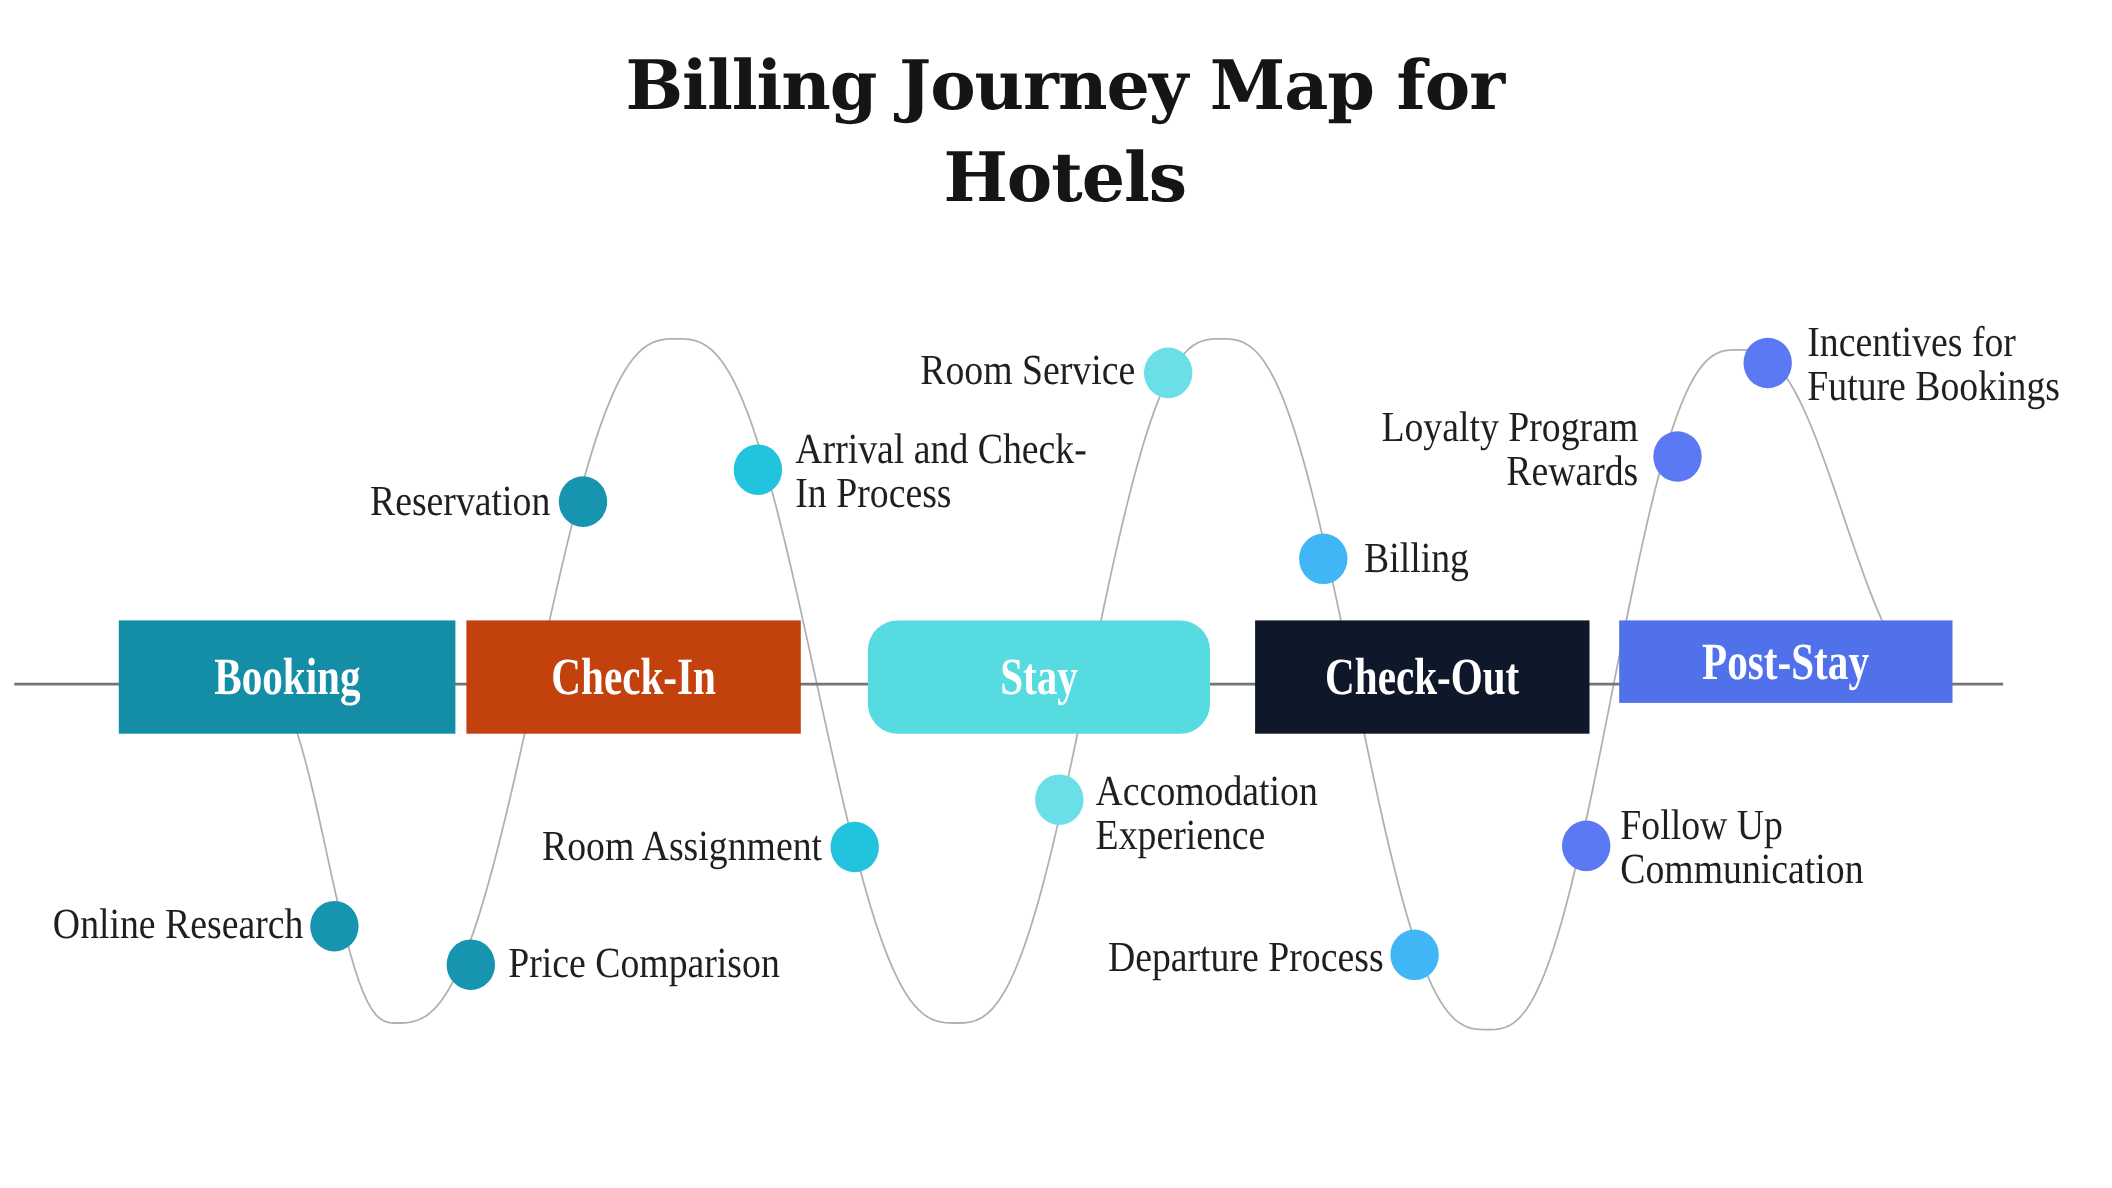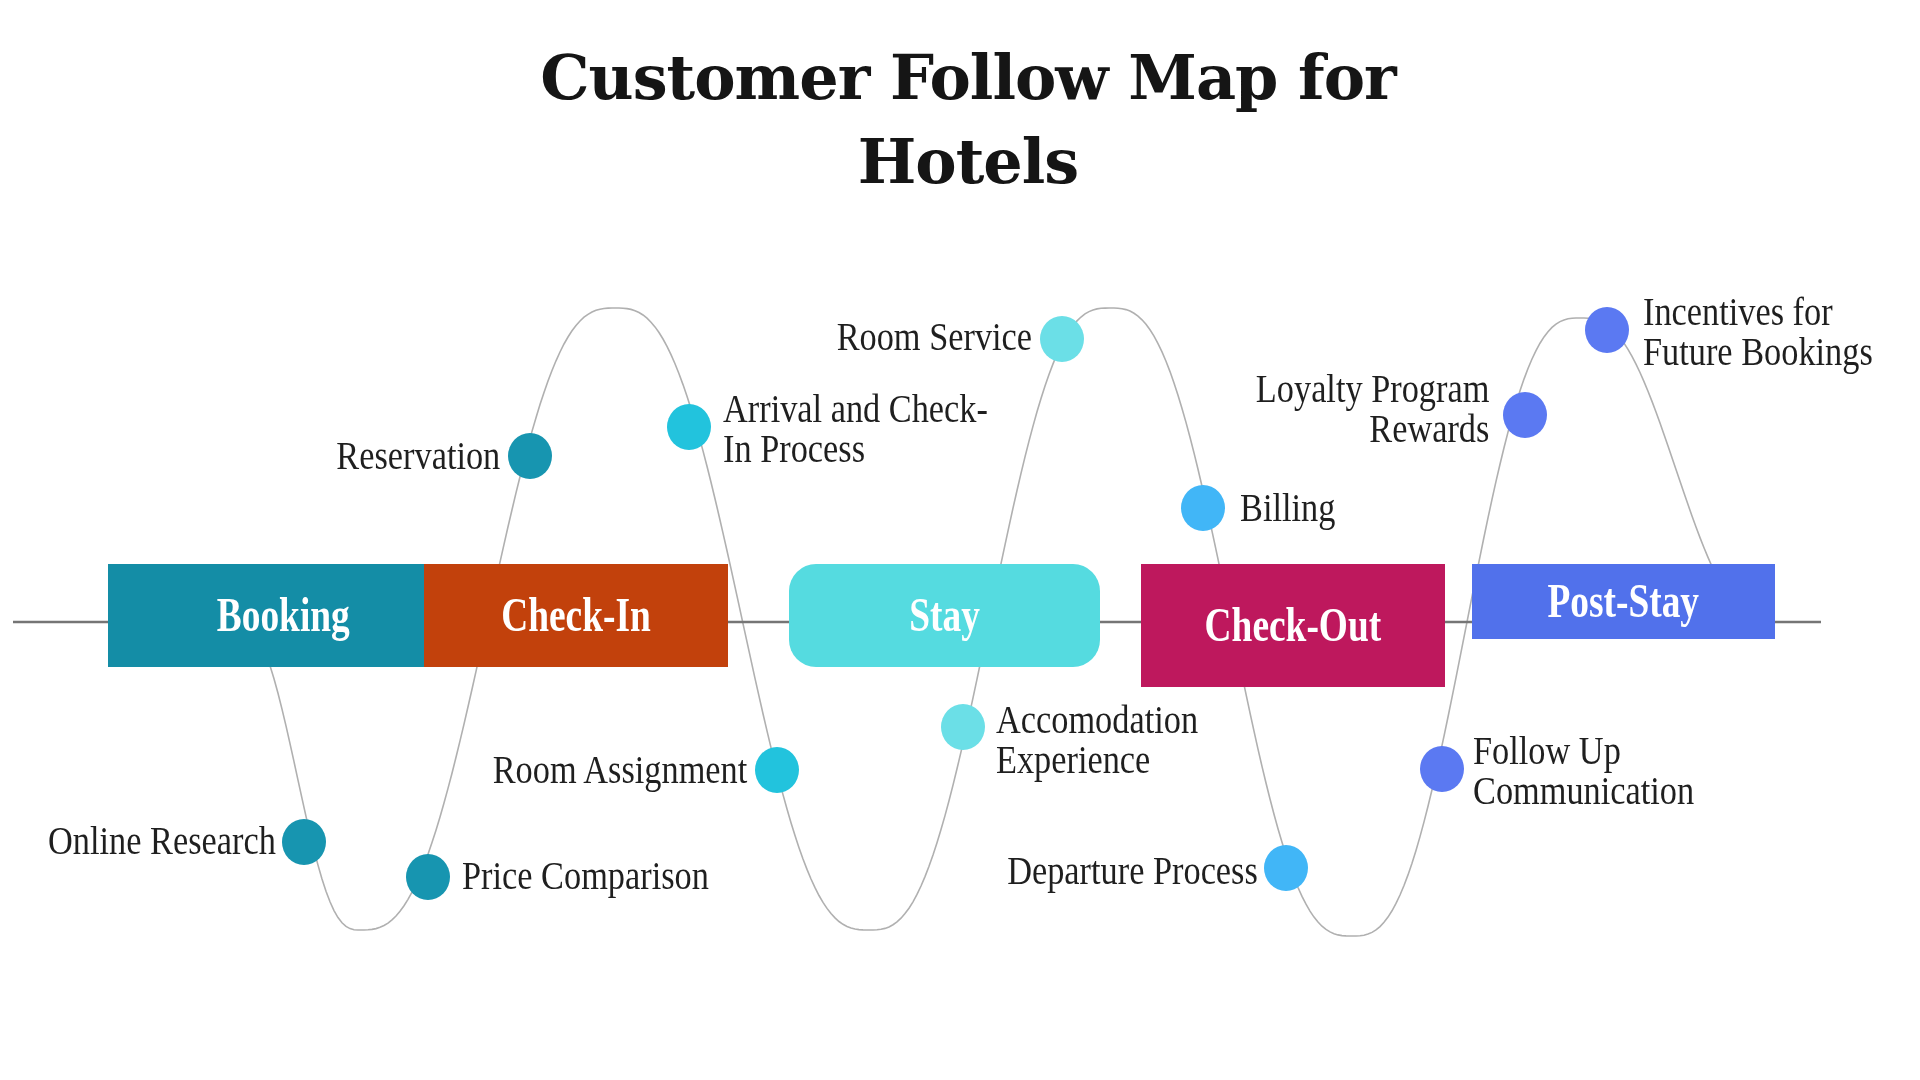--- a/index.html
+++ b/index.html
@@ -28,42 +28,42 @@
     position:absolute;z-index:4;font-size:39px;line-height:40px;color:#1f1f1f;
     white-space:pre-line;
   }
   .tp-label.left{transform:translateY(-50%) scaleX(0.88);transform-origin:left center;text-align:left;}
   .tp-label.right{transform:translateY(-50%) scaleX(0.88);transform-origin:right center;text-align:right;}
 </style>
 </head>
 <body>
 
 <div class="canvas">
-  <div class="page-title">Customer Follow Map for
+  <div class="page-title">Billing Journey Map for
 Hotels</div>
 
   <svg class="layer" width="1920" height="1080" viewBox="0 0 1920 1080">
     <path id="journey-curve" fill="none" stroke-width="1.6" d="M 234 621 L 238 621.1 L 242 621.7 L 246 623.3 L 250 626.2 L 254 630.6 L 258 636.7 L 262 644.6 L 266 654.3 L 270 665.7 L 274 678.8 L 278 693.3 L 282 709.1 L 286 725.9 L 290 743.6 L 294 761.7 L 298 780.1 L 302 798.4 L 306 816.3 L 310 833.6 L 314 850.0 L 318 865.1 L 322 879.0 L 326 891.2 L 330 901.8 L 334 910.6 L 338 917.6 L 342 922.8 L 346 926.4 L 350 928.6 L 354 929.7 L 358 930.0 L 360 930 L 364 930.0 L 368 929.8 L 372 929.4 L 376 928.6 L 380 927.3 L 384 925.5 L 388 923.1 L 392 919.9 L 396 916.0 L 400 911.3 L 404 905.7 L 408 899.3 L 412 892.1 L 416 883.9 L 420 874.9 L 424 865.0 L 428 854.2 L 432 842.6 L 436 830.2 L 440 817.0 L 444 803.0 L 448 788.4 L 452 773.2 L 456 757.3 L 460 740.9 L 464 724.1 L 468 706.8 L 472 689.2 L 476 671.3 L 480 653.2 L 484 635.0 L 488 616.7 L 492 598.4 L 496 580.2 L 500 562.2 L 504 544.4 L 508 526.8 L 512 509.7 L 516 492.9 L 520 476.7 L 524 461.0 L 528 445.9 L 532 431.4 L 536 417.7 L 540 404.6 L 544 392.4 L 548 381.0 L 552 370.5 L 556 360.8 L 560 352.0 L 564 344.0 L 568 337.0 L 572 330.8 L 576 325.5 L 580 321.0 L 584 317.2 L 588 314.3 L 592 312.0 L 596 310.3 L 600 309.2 L 604 308.5 L 608 308.1 L 612 308.0 L 615 308 L 619 308.0 L 623 308.2 L 627 308.6 L 631 309.4 L 635 310.7 L 639 312.5 L 643 315.0 L 647 318.2 L 651 322.2 L 655 326.9 L 659 332.5 L 663 339.0 L 667 346.3 L 671 354.6 L 675 363.7 L 679 373.7 L 683 384.6 L 687 396.3 L 691 408.8 L 695 422.1 L 699 436.1 L 703 450.9 L 707 466.2 L 711 482.2 L 715 498.7 L 719 515.7 L 723 533.1 L 727 550.8 L 731 568.7 L 735 586.9 L 739 605.2 L 743 623.6 L 747 641.9 L 751 660.2 L 755 678.3 L 759 696.1 L 763 713.7 L 767 730.9 L 771 747.6 L 775 763.8 L 779 779.5 L 783 794.6 L 787 809.0 L 791 822.7 L 795 835.6 L 799 847.7 L 803 859.0 L 807 869.4 L 811 879.0 L 815 887.7 L 819 895.5 L 823 902.4 L 827 908.4 L 831 913.6 L 835 917.9 L 839 921.5 L 843 924.3 L 847 926.5 L 851 928.0 L 855 929.0 L 859 929.6 L 863 929.9 L 867 930.0 L 869 930 L 873 930.0 L 877 929.8 L 881 929.3 L 885 928.4 L 889 926.9 L 893 924.7 L 897 921.9 L 901 918.2 L 905 913.6 L 909 908.2 L 913 901.8 L 917 894.4 L 921 886.0 L 925 876.6 L 929 866.3 L 933 855.0 L 937 842.7 L 941 829.6 L 945 815.6 L 949 800.7 L 953 785.1 L 957 768.8 L 961 751.9 L 965 734.3 L 969 716.3 L 973 697.9 L 977 679.1 L 981 660.0 L 985 640.8 L 989 621.4 L 993 602.1 L 997 582.8 L 1001 563.7 L 1005 544.8 L 1009 526.3 L 1013 508.1 L 1017 490.5 L 1021 473.4 L 1025 456.9 L 1029 441.1 L 1033 426.1 L 1037 411.8 L 1041 398.5 L 1045 386.0 L 1049 374.4 L 1053 363.9 L 1057 354.3 L 1061 345.6 L 1065 338.0 L 1069 331.3 L 1073 325.6 L 1077 320.9 L 1081 317.0 L 1085 313.9 L 1089 311.6 L 1093 310.0 L 1097 308.9 L 1101 308.3 L 1105 308.1 L 1109 308.0 L 1110 308 L 1114 308.0 L 1118 308.2 L 1122 308.7 L 1126 309.6 L 1130 311.1 L 1134 313.3 L 1138 316.1 L 1142 319.8 L 1146 324.3 L 1150 329.8 L 1154 336.2 L 1158 343.6 L 1162 351.9 L 1166 361.3 L 1170 371.6 L 1174 383.0 L 1178 395.2 L 1182 408.4 L 1186 422.4 L 1190 437.3 L 1194 452.9 L 1198 469.2 L 1202 486.2 L 1206 503.8 L 1210 521.9 L 1214 540.4 L 1218 559.2 L 1222 578.4 L 1226 597.7 L 1230 617.1 L 1234 636.6 L 1238 656.0 L 1242 675.2 L 1246 694.2 L 1250 712.9 L 1254 731.2 L 1258 749.1 L 1262 766.4 L 1266 783.0 L 1270 799.0 L 1274 814.3 L 1278 828.7 L 1282 842.3 L 1286 855.0 L 1290 866.8 L 1294 877.6 L 1298 887.5 L 1302 896.4 L 1306 904.2 L 1310 911.1 L 1314 917.1 L 1318 922.0 L 1322 926.2 L 1326 929.4 L 1330 931.9 L 1334 933.7 L 1338 934.9 L 1342 935.6 L 1346 935.9 L 1350 936.0 L 1352 936 L 1356 936.0 L 1360 935.7 L 1364 935.2 L 1368 934.1 L 1372 932.4 L 1376 929.9 L 1380 926.6 L 1384 922.3 L 1388 917.1 L 1392 910.8 L 1396 903.4 L 1400 895.0 L 1404 885.5 L 1408 874.9 L 1412 863.2 L 1416 850.4 L 1420 836.6 L 1424 821.9 L 1428 806.3 L 1432 789.8 L 1436 772.6 L 1440 754.6 L 1444 736.1 L 1448 717.0 L 1452 697.4 L 1456 677.6 L 1460 657.4 L 1464 637.2 L 1468 616.8 L 1472 596.6 L 1476 576.4 L 1480 556.6 L 1484 537.0 L 1488 517.9 L 1492 499.4 L 1496 481.4 L 1500 464.2 L 1504 447.7 L 1508 432.1 L 1512 417.4 L 1516 403.6 L 1520 390.8 L 1524 379.1 L 1528 368.5 L 1532 359.0 L 1536 350.6 L 1540 343.2 L 1544 336.9 L 1548 331.7 L 1552 327.4 L 1556 324.1 L 1560 321.6 L 1564 319.9 L 1568 318.8 L 1572 318.3 L 1576 318.0 L 1580 318 L 1584 318.0 L 1588 318.2 L 1592 318.7 L 1596 319.5 L 1600 320.9 L 1604 322.9 L 1608 325.5 L 1612 328.8 L 1616 332.8 L 1620 337.5 L 1624 343.1 L 1628 349.4 L 1632 356.4 L 1636 364.1 L 1640 372.5 L 1644 381.6 L 1648 391.2 L 1652 401.4 L 1656 412.0 L 1660 423.0 L 1664 434.4 L 1668 445.9 L 1672 457.7 L 1676 469.5 L 1680 481.3 L 1684 493.1 L 1688 504.6 L 1692 516.0 L 1696 527.0 L 1700 537.6 L 1704 547.8 L 1708 557.4 L 1712 566.5 L 1716 574.9 L 1720 582.6 L 1724 589.6 L 1728 595.9 L 1732 601.5 L 1736 606.2 L 1740 610.2 L 1744 613.5 L 1748 616.1 L 1752 618.1 L 1756 619.5 L 1760 620.3 L 1764 620.8 L 1768 621.0 L 1772 621" stroke="#b0b0b0"></path>
     <line id="timeline-line" stroke-width="2.5" x1="13" x2="1821" y1="622" y2="622" stroke="#757575"></line>
   </svg>
 
   <div id="stages-root">
-  <div class="stage-box" style="left: 108px; top: 564px; width: 306px; height: 103px; background: rgb(20, 141, 166); padding-left: 22px;">
+  <div class="stage-box" style="left: 108px; top: 564px; width: 306px; height: 103px; background: rgb(20, 141, 166);">
     <span class="stage-label">Booking</span>
   </div>
 
   <div class="stage-box" style="left: 424px; top: 564px; width: 304px; height: 103px; background: #c2410c;">
     <span class="stage-label">Check-In</span>
   </div>
 
   <div class="stage-box" style="left: 789px; top: 564px; width: 311px; height: 103px; background: rgb(85, 219, 224); border-radius: 27px;">
     <span class="stage-label">Stay</span>
   </div>
 
-  <div class="stage-box" style="left: 1141px; top: 564px; width: 304px; height: 123px; background: #be185d;">
+  <div class="stage-box" style="left: 1141px; top: 564px; width: 304px; height: 103px; background: #0f172a;">
     <span class="stage-label">Check-Out</span>
   </div>
 
   <div class="stage-box" style="left: 1472px; top: 564px; width: 303px; height: 75px; background: rgb(81, 113, 235);">
     <span class="stage-label">Post-Stay</span>
   </div>
 </div>
   <div id="touchpoints-root">
   <div>
     <div class="tp-dot" style="left: 304px; top: 842px; width: 44px; height: 46px; background: rgb(23, 149, 176);"></div>

